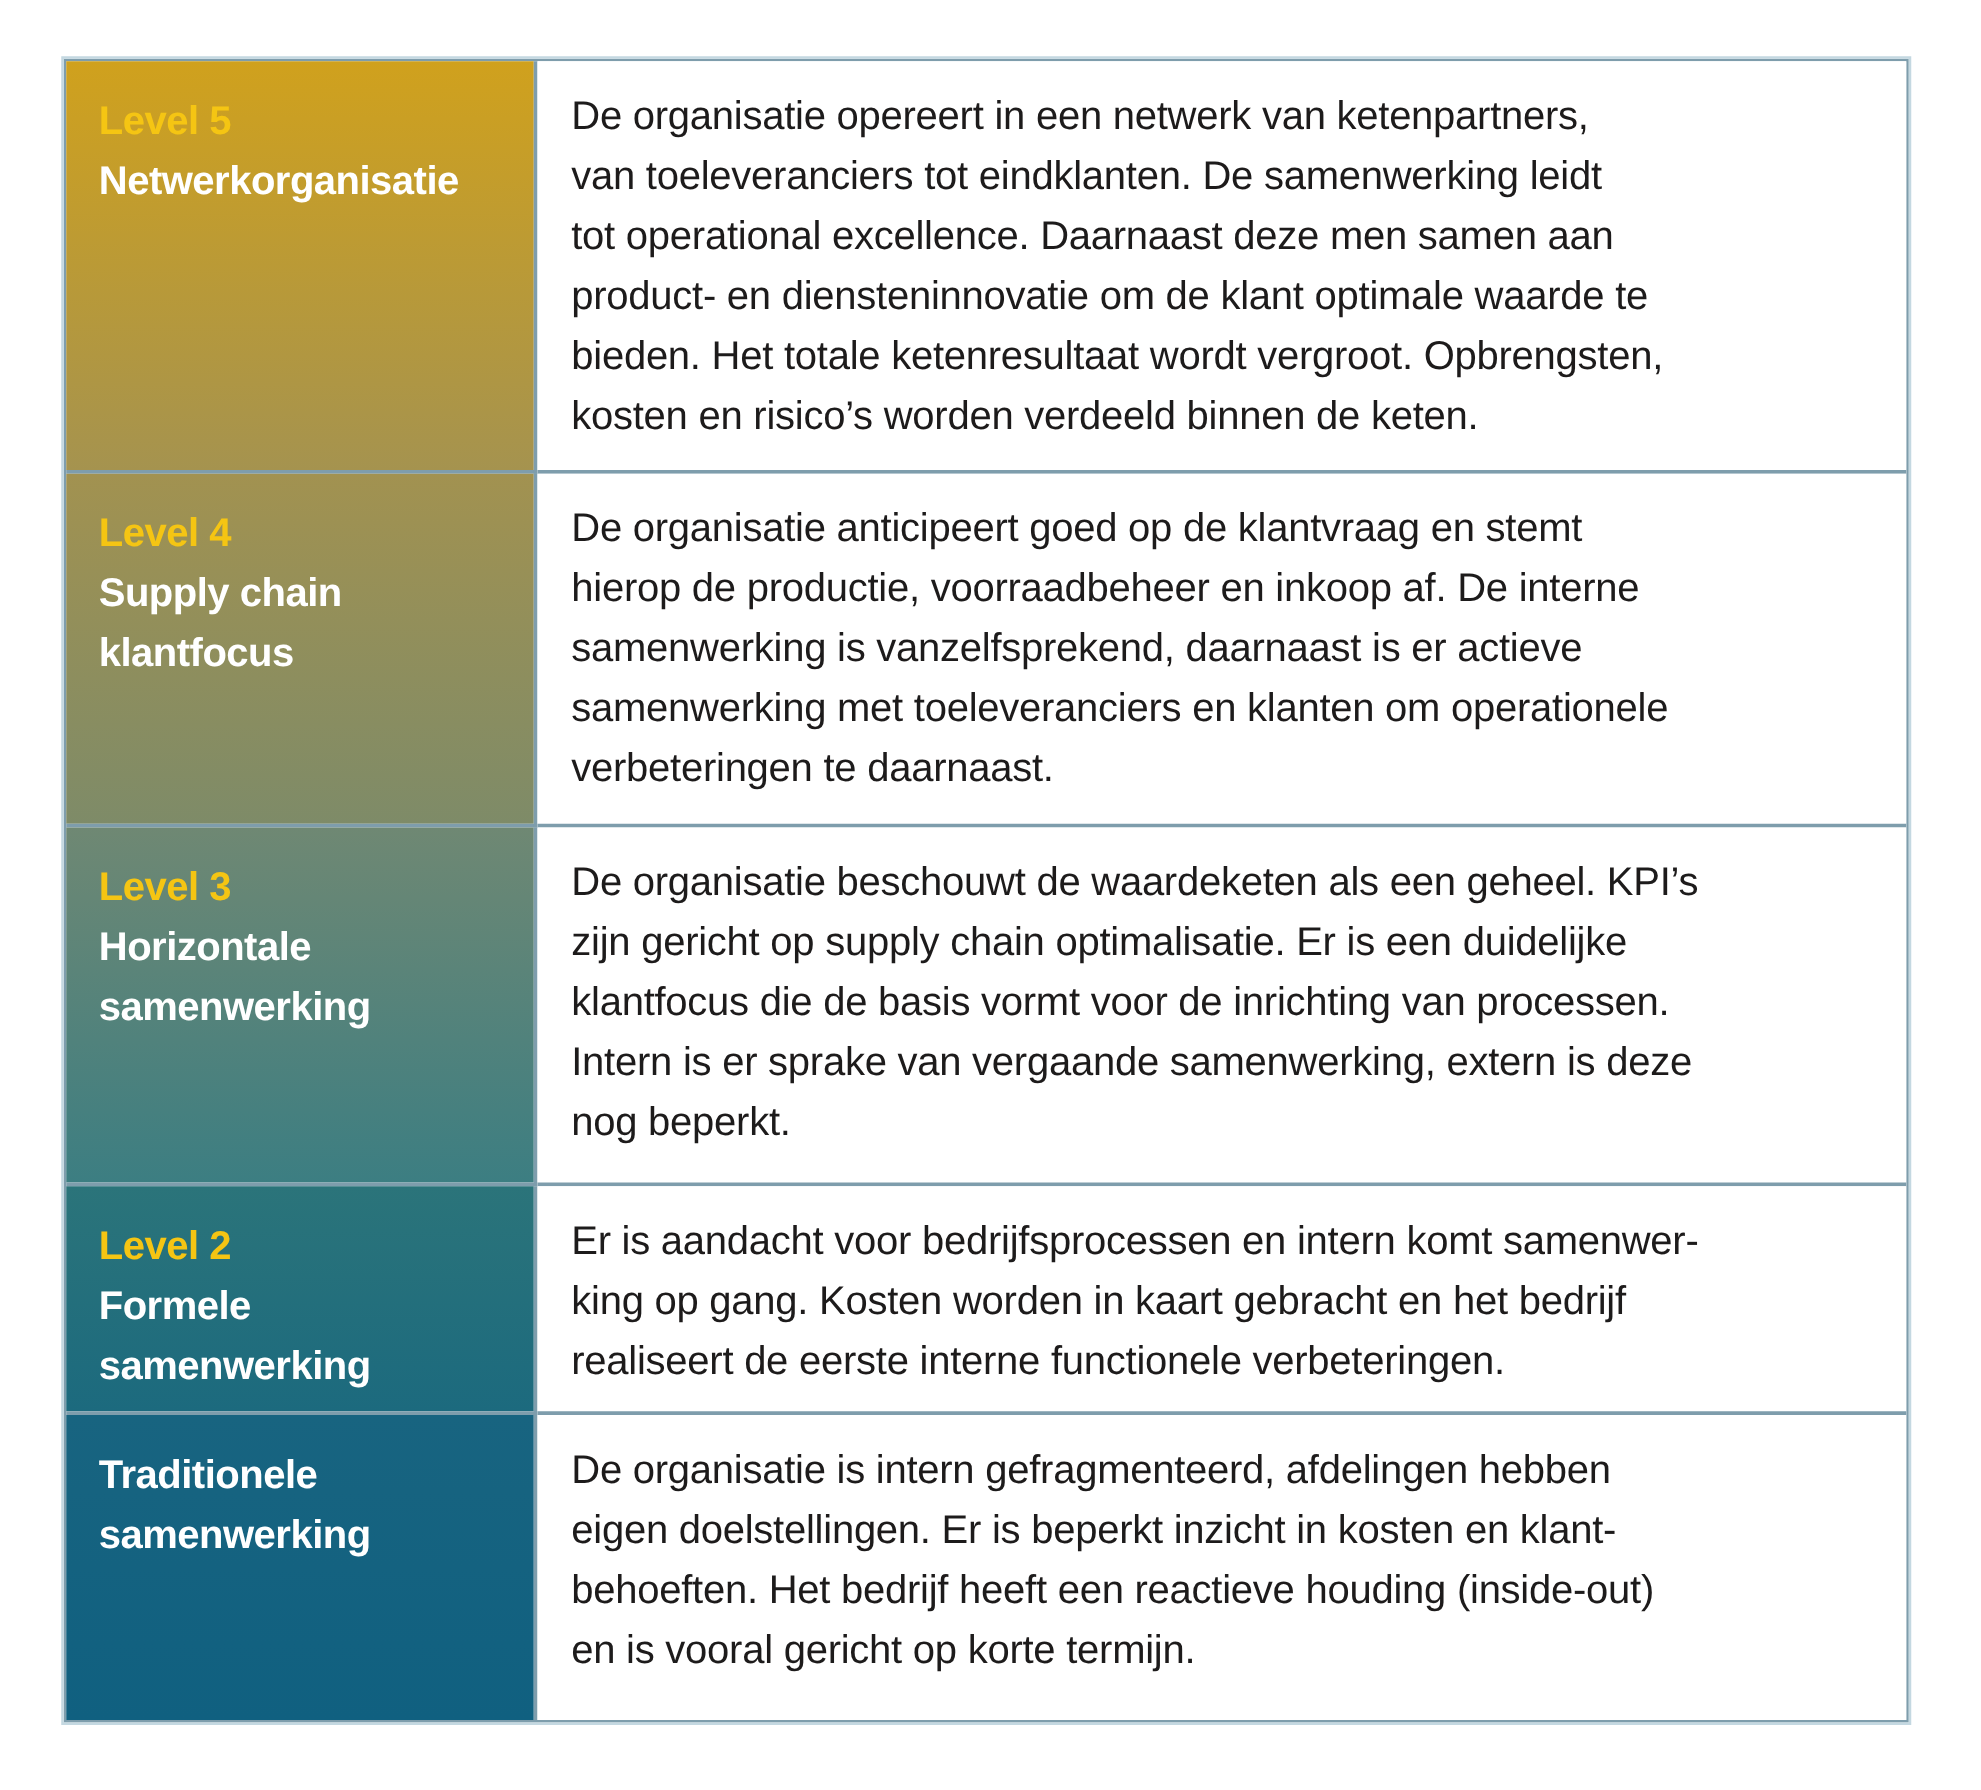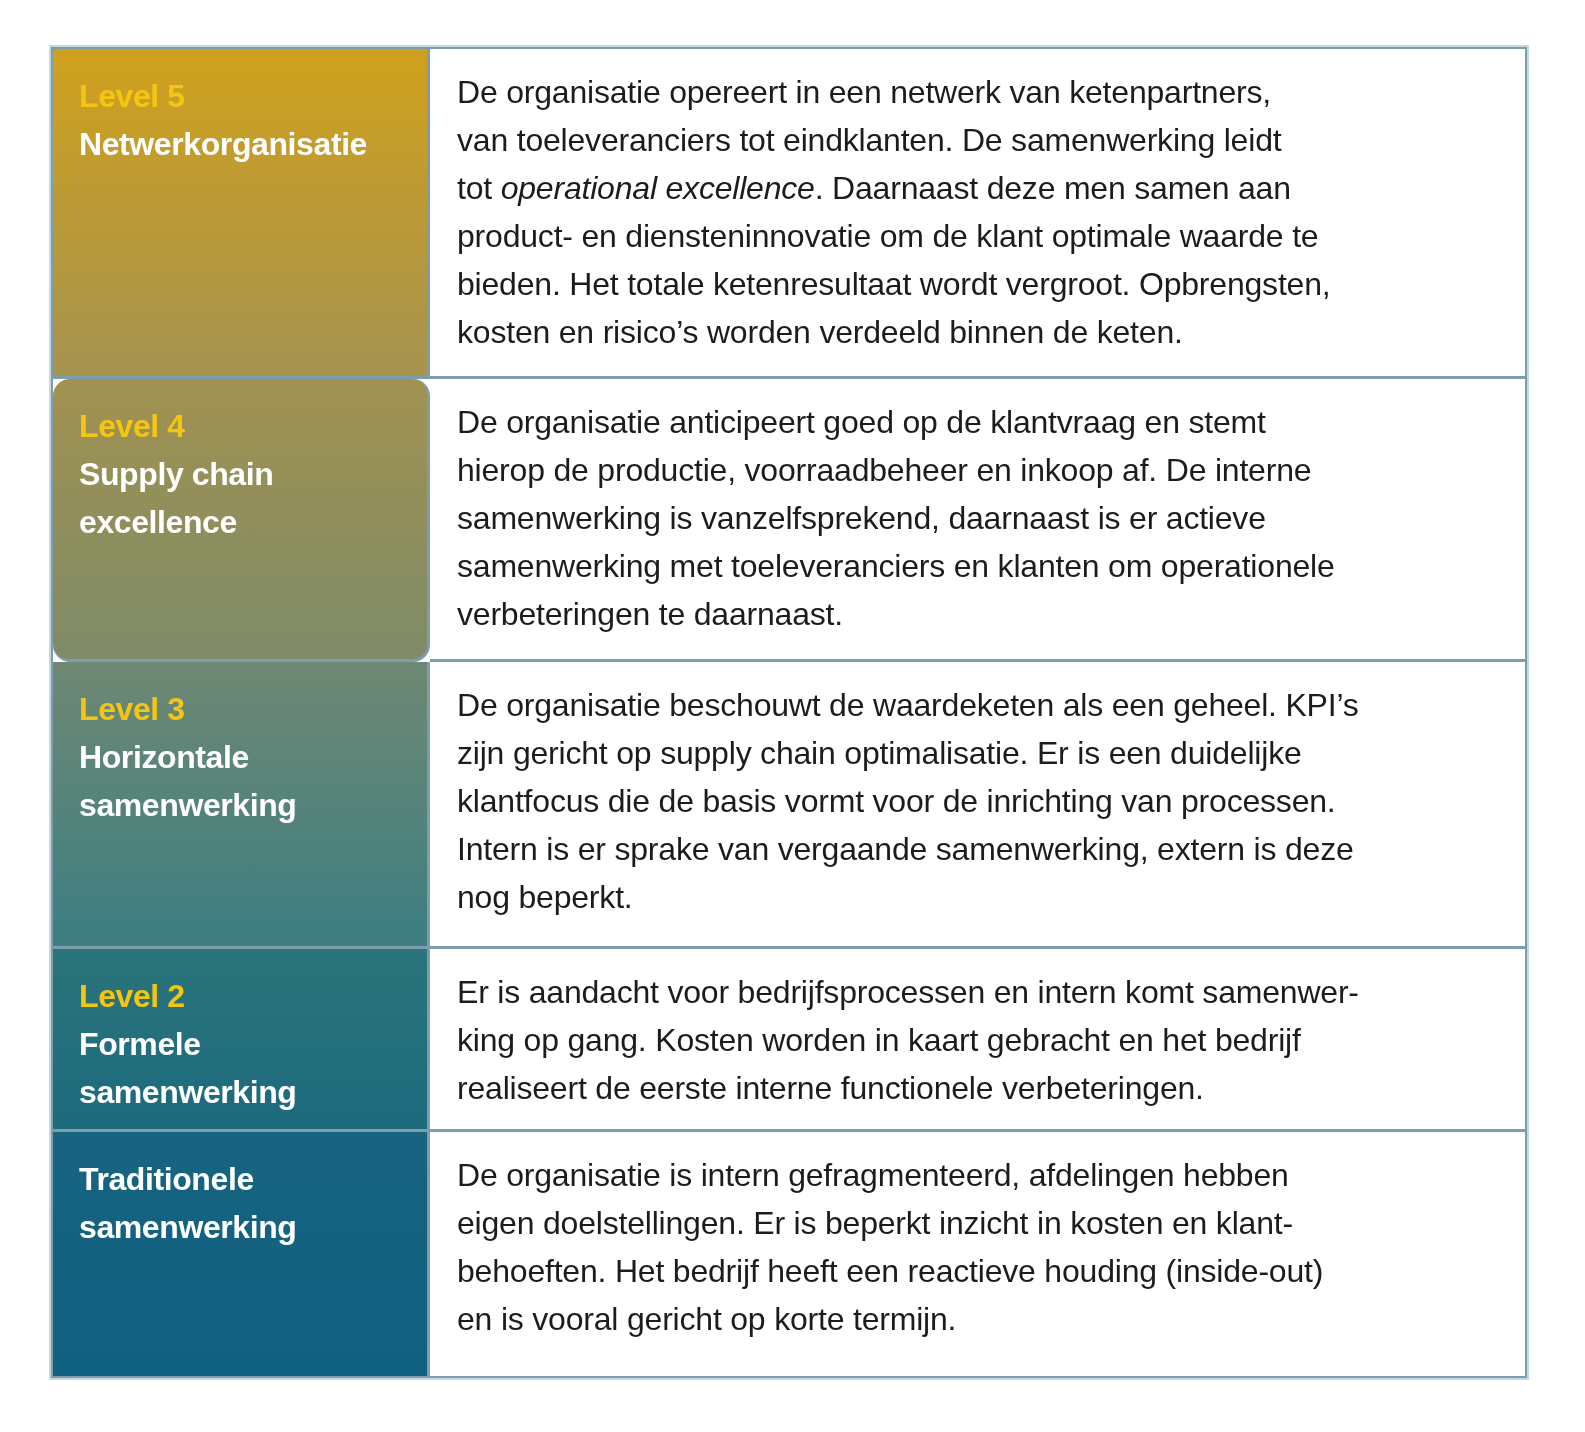--- a/index.html
+++ b/index.html
@@ -62,21 +62,20 @@
     white-space: nowrap;
   }
   .ln {
     font-size: 32px;
     line-height: 48px;
     letter-spacing: -0.2px;
     color: #1D1B1B;
     white-space: nowrap;
   }
   .it {
-    font-style: italic;
   }
 </style>
 </head>
 <body>
 
 <div class="stage">
   <div class="tbl">
 
     <div class="cell left sep" style="background: linear-gradient(rgb(208, 161, 29), rgb(165, 147, 79));">
       <div class="lvl">Level 5</div>
@@ -84,24 +83,24 @@
     </div>
     <div class="cell right sep">
       <div class="ln">De organisatie opereert in een netwerk van ketenpartners,</div>
       <div class="ln">van toeleveranciers tot eindklanten. De samenwerking leidt</div>
       <div class="ln"><span>tot </span><span class="it">operational excellence</span><span>. Daarnaast deze men samen aan</span></div>
       <div class="ln">product- en diensteninnovatie om de klant optimale waarde te</div>
       <div class="ln">bieden. Het totale ketenresultaat wordt vergroot. Opbrengsten,</div>
       <div class="ln">kosten en risico’s worden verdeeld binnen de keten.</div>
     </div>
 
-    <div class="cell left sep" style="background: linear-gradient(rgb(162, 146, 80), rgb(126, 139, 104)); border-radius: 17px;">
+    <div class="cell left sep" style="background: linear-gradient(rgb(162, 146, 80), rgb(126, 139, 104));">
       <div class="lvl">Level 4</div>
       <div class="ttl">Supply chain</div>
-      <div class="ttl">excellence</div>
+      <div class="ttl">klantfocus</div>
     </div>
     <div class="cell right sep">
       <div class="ln">De organisatie anticipeert goed op de klantvraag en stemt</div>
       <div class="ln">hierop de productie, voorraadbeheer en inkoop af. De interne</div>
       <div class="ln">samenwerking is vanzelfsprekend, daarnaast is er actieve</div>
       <div class="ln">samenwerking met toeleveranciers en klanten om operationele</div>
       <div class="ln">verbeteringen te daarnaast.</div>
     </div>
 
     <div class="cell left sep" style="background: linear-gradient(rgb(111, 136, 115), rgb(60, 126, 130));">

